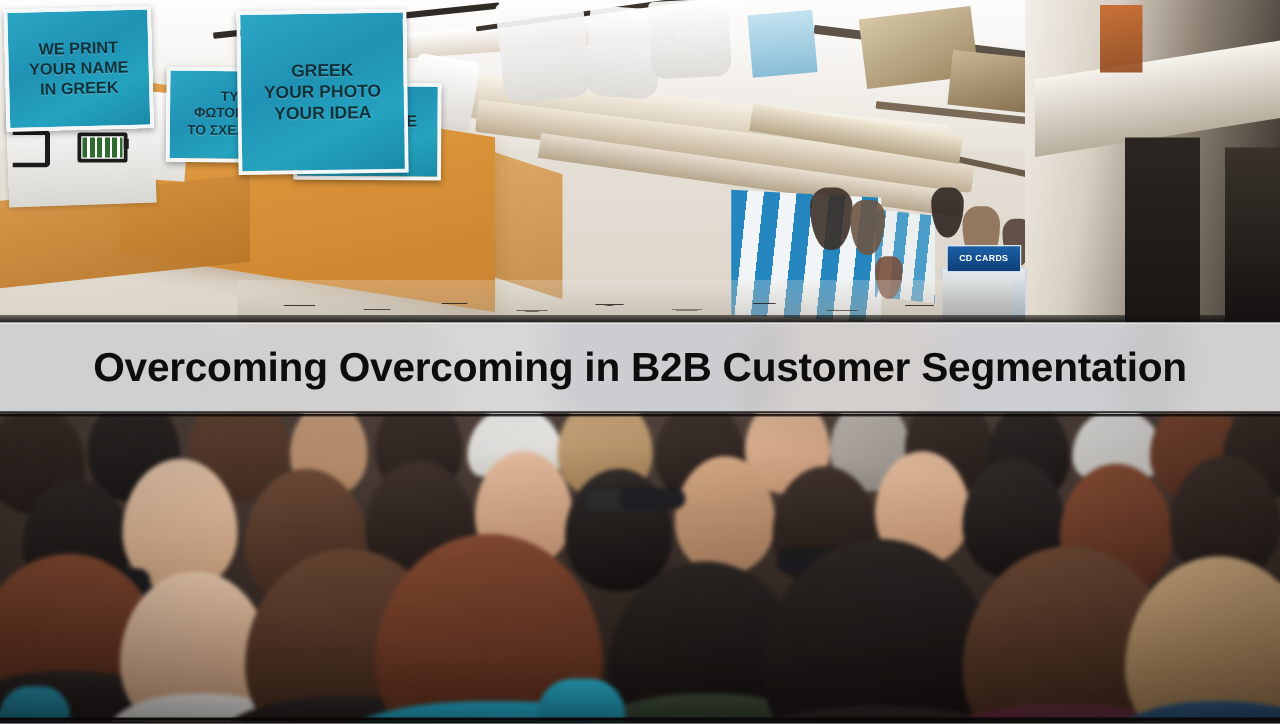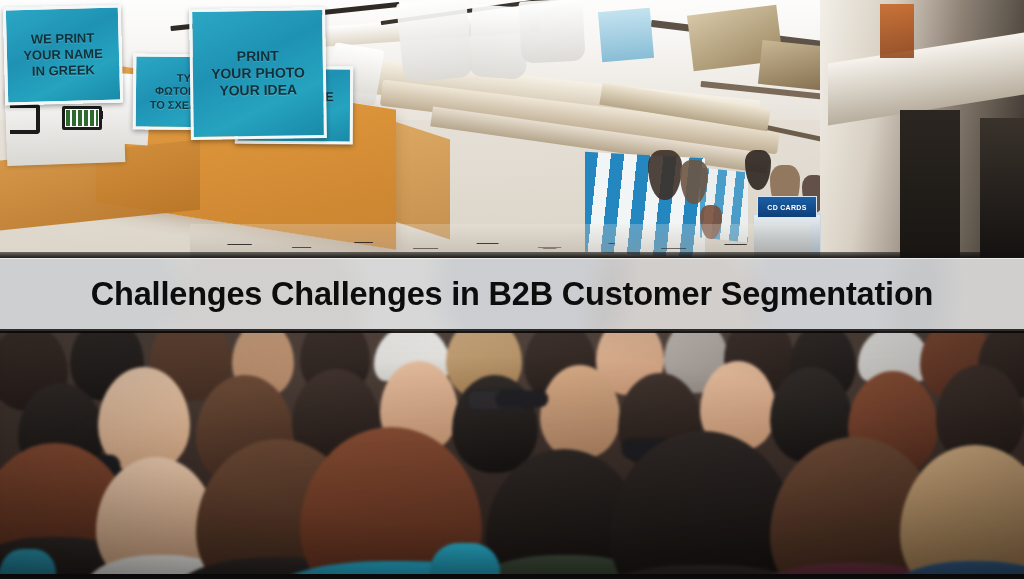--- a/index.html
+++ b/index.html
@@ -462,33 +462,33 @@
       <span>IN GREEK</span>
     </div>
 
     <div class="sign sign-we-print">
       <span>WE PRINT</span>
       <span>YOUR NAME</span>
       <span>IN GREEK</span>
     </div>
 
     <div class="sign sign-print-photo">
-      <span>PRINT</span>
+      <span>GREEK</span>
       <span>YOUR PHOTO</span>
       <span>YOUR IDEA</span>
     </div>
 
   </div>
 
   <div class="top-photo-baseline"></div>
 
   <div class="title-band">
     <div class="band-ghost"></div>
     <div class="band-edge-top"></div>
-    <h1 class="banner-title">Challenges Challenges in B2B Customer Segmentation</h1>
+    <h1 class="banner-title">Overcoming Overcoming in B2B Customer Segmentation</h1>
     <div class="band-edge-bottom"></div>
   </div>
 
   <div class="photo-bottom">
 
     <div class="cb head hair-dark" style="left:-10px; top:-6px;  width:78px;  height:86px;"></div>
     <div class="cb head hair-black" style="left:70px;  top:-14px; width:74px;  height:84px;"></div>
     <div class="cb head hair-brown" style="left:150px; top:-18px; width:82px;  height:88px;"></div>
     <div class="cb head skin-b" style="left:232px; top:-10px; width:62px;  height:76px;"></div>
     <div class="cb head hair-dark" style="left:300px; top:-16px; width:70px;  height:82px;"></div>

